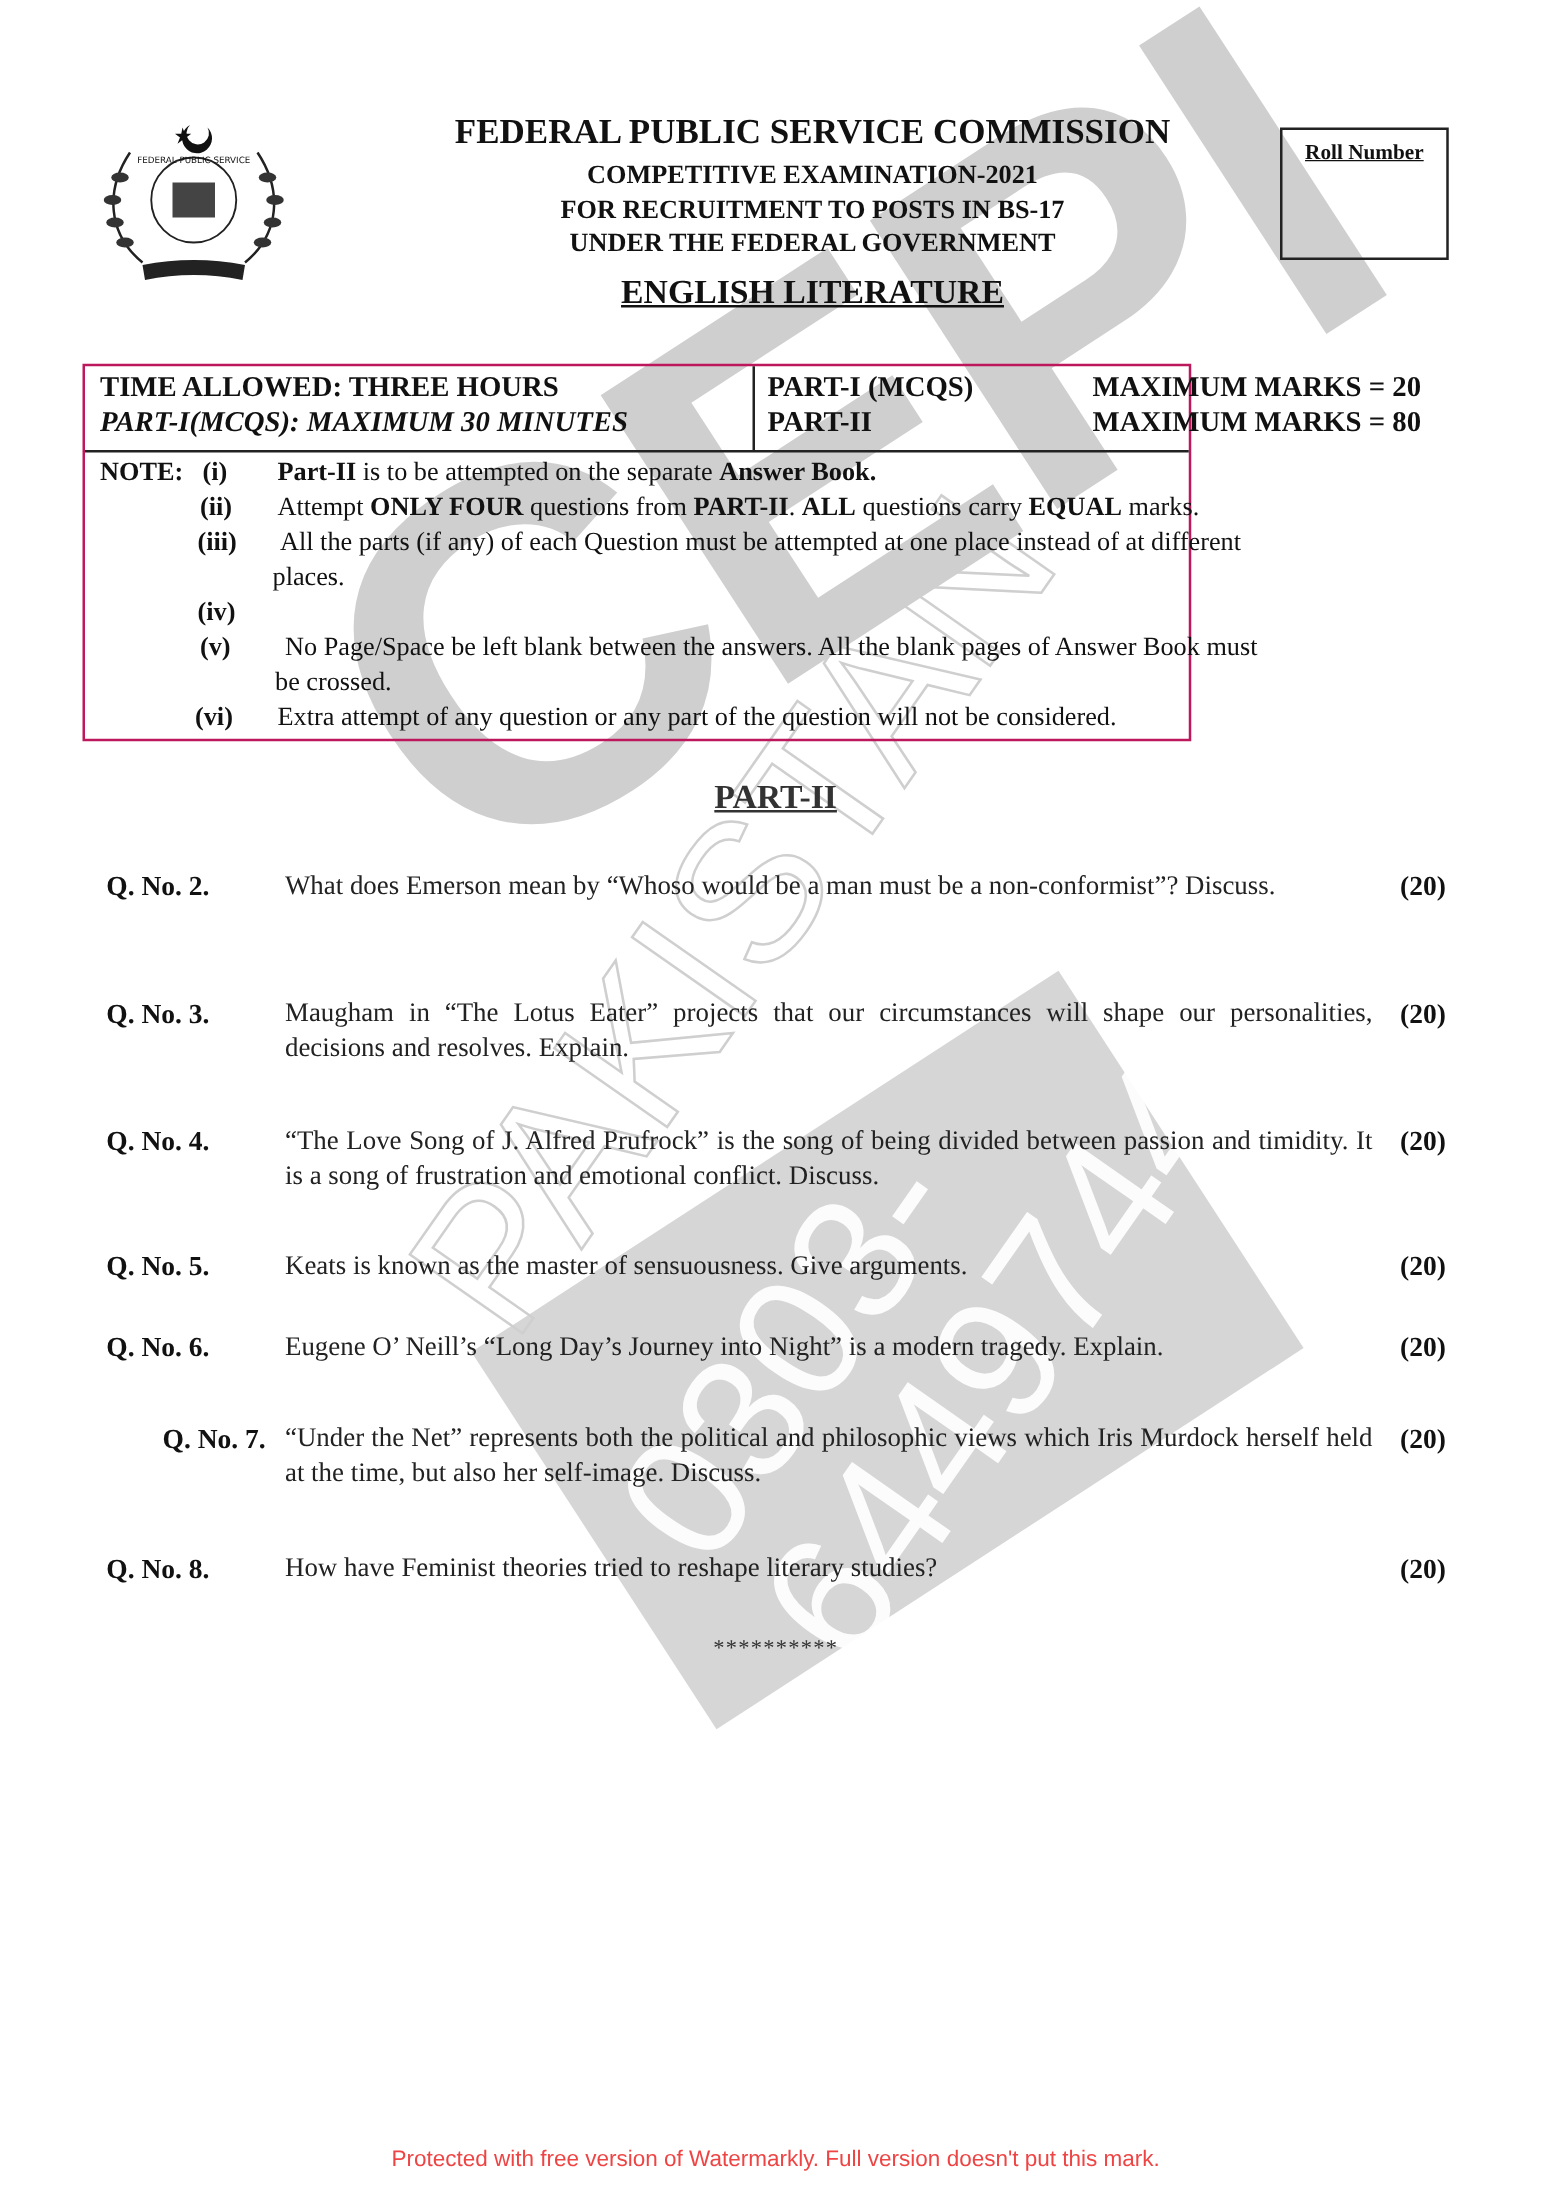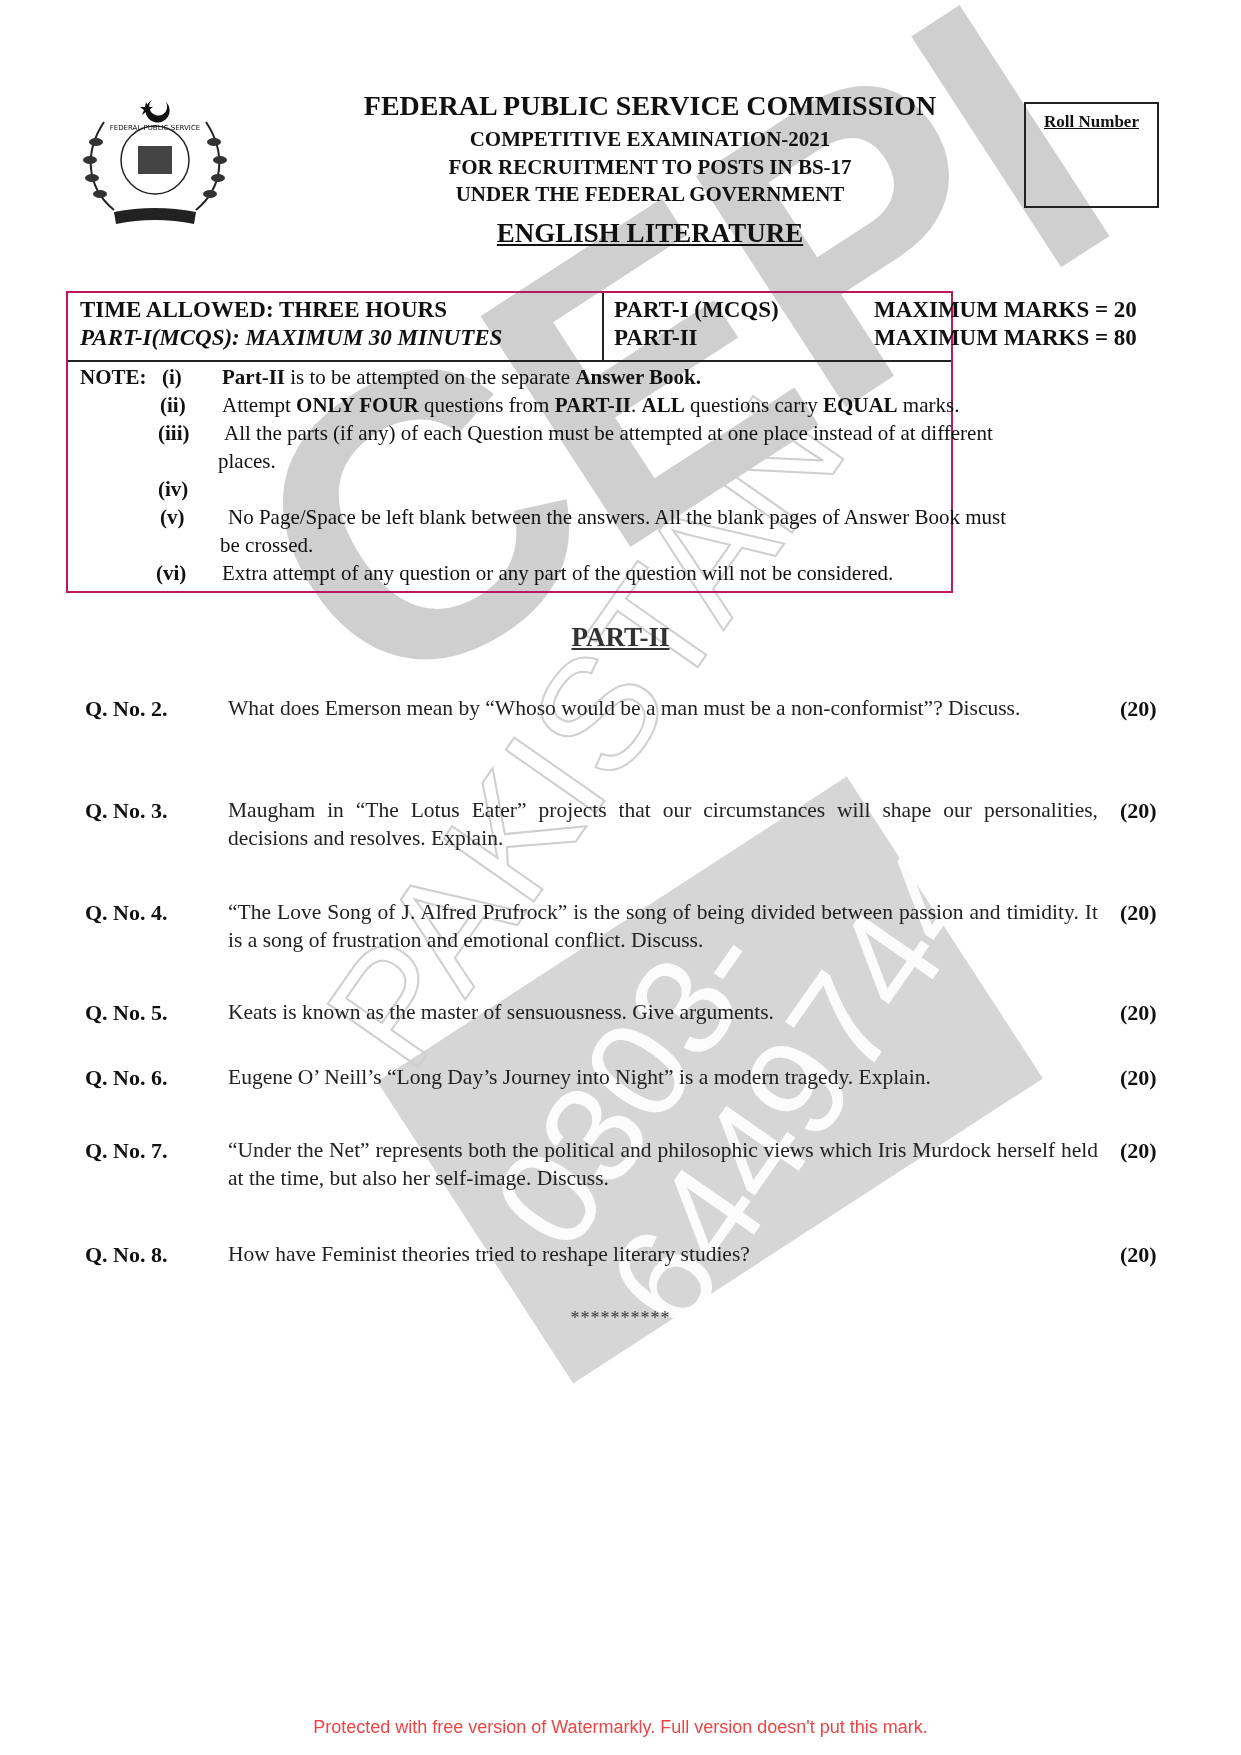--- a/index.html
+++ b/index.html
@@ -142,21 +142,21 @@
 <div class="qmark" style="top:900px;">(20)</div>
 
 <div class="qno" style="top:1000px;">Q. No. 5.</div>
 <div class="qtext" style="top:998px;">Keats is known as the master of sensuousness. Give arguments.</div>
 <div class="qmark" style="top:1000px;">(20)</div>
 
 <div class="qno" style="top:1065px;">Q. No. 6.</div>
 <div class="qtext" style="top:1063px;">Eugene O’ Neill’s “Long Day’s Journey into Night” is a modern tragedy. Explain.</div>
 <div class="qmark" style="top:1065px;">(20)</div>
 
-<div class="qno" style="top:1138px;">Q. No. 7.</div>
+<div class="qno" style="top:1138px;margin-left:45px;">Q. No. 7.</div>
 <div class="qtext" style="top:1136px;">“Under the Net” represents both the political and philosophic views which Iris Murdock herself held at the time, but also her self-image. Discuss.</div>
 <div class="qmark" style="top:1138px;">(20)</div>
 
 <div class="qno" style="top:1242px;">Q. No. 8.</div>
 <div class="qtext" style="top:1240px;">How have Feminist theories tried to reshape literary studies?</div>
 <div class="qmark" style="top:1242px;">(20)</div>
 
 <div class="abs stars">**********</div>
 
 <div class="abs footer">Protected with free version of Watermarkly. Full version doesn't put this mark.</div>

